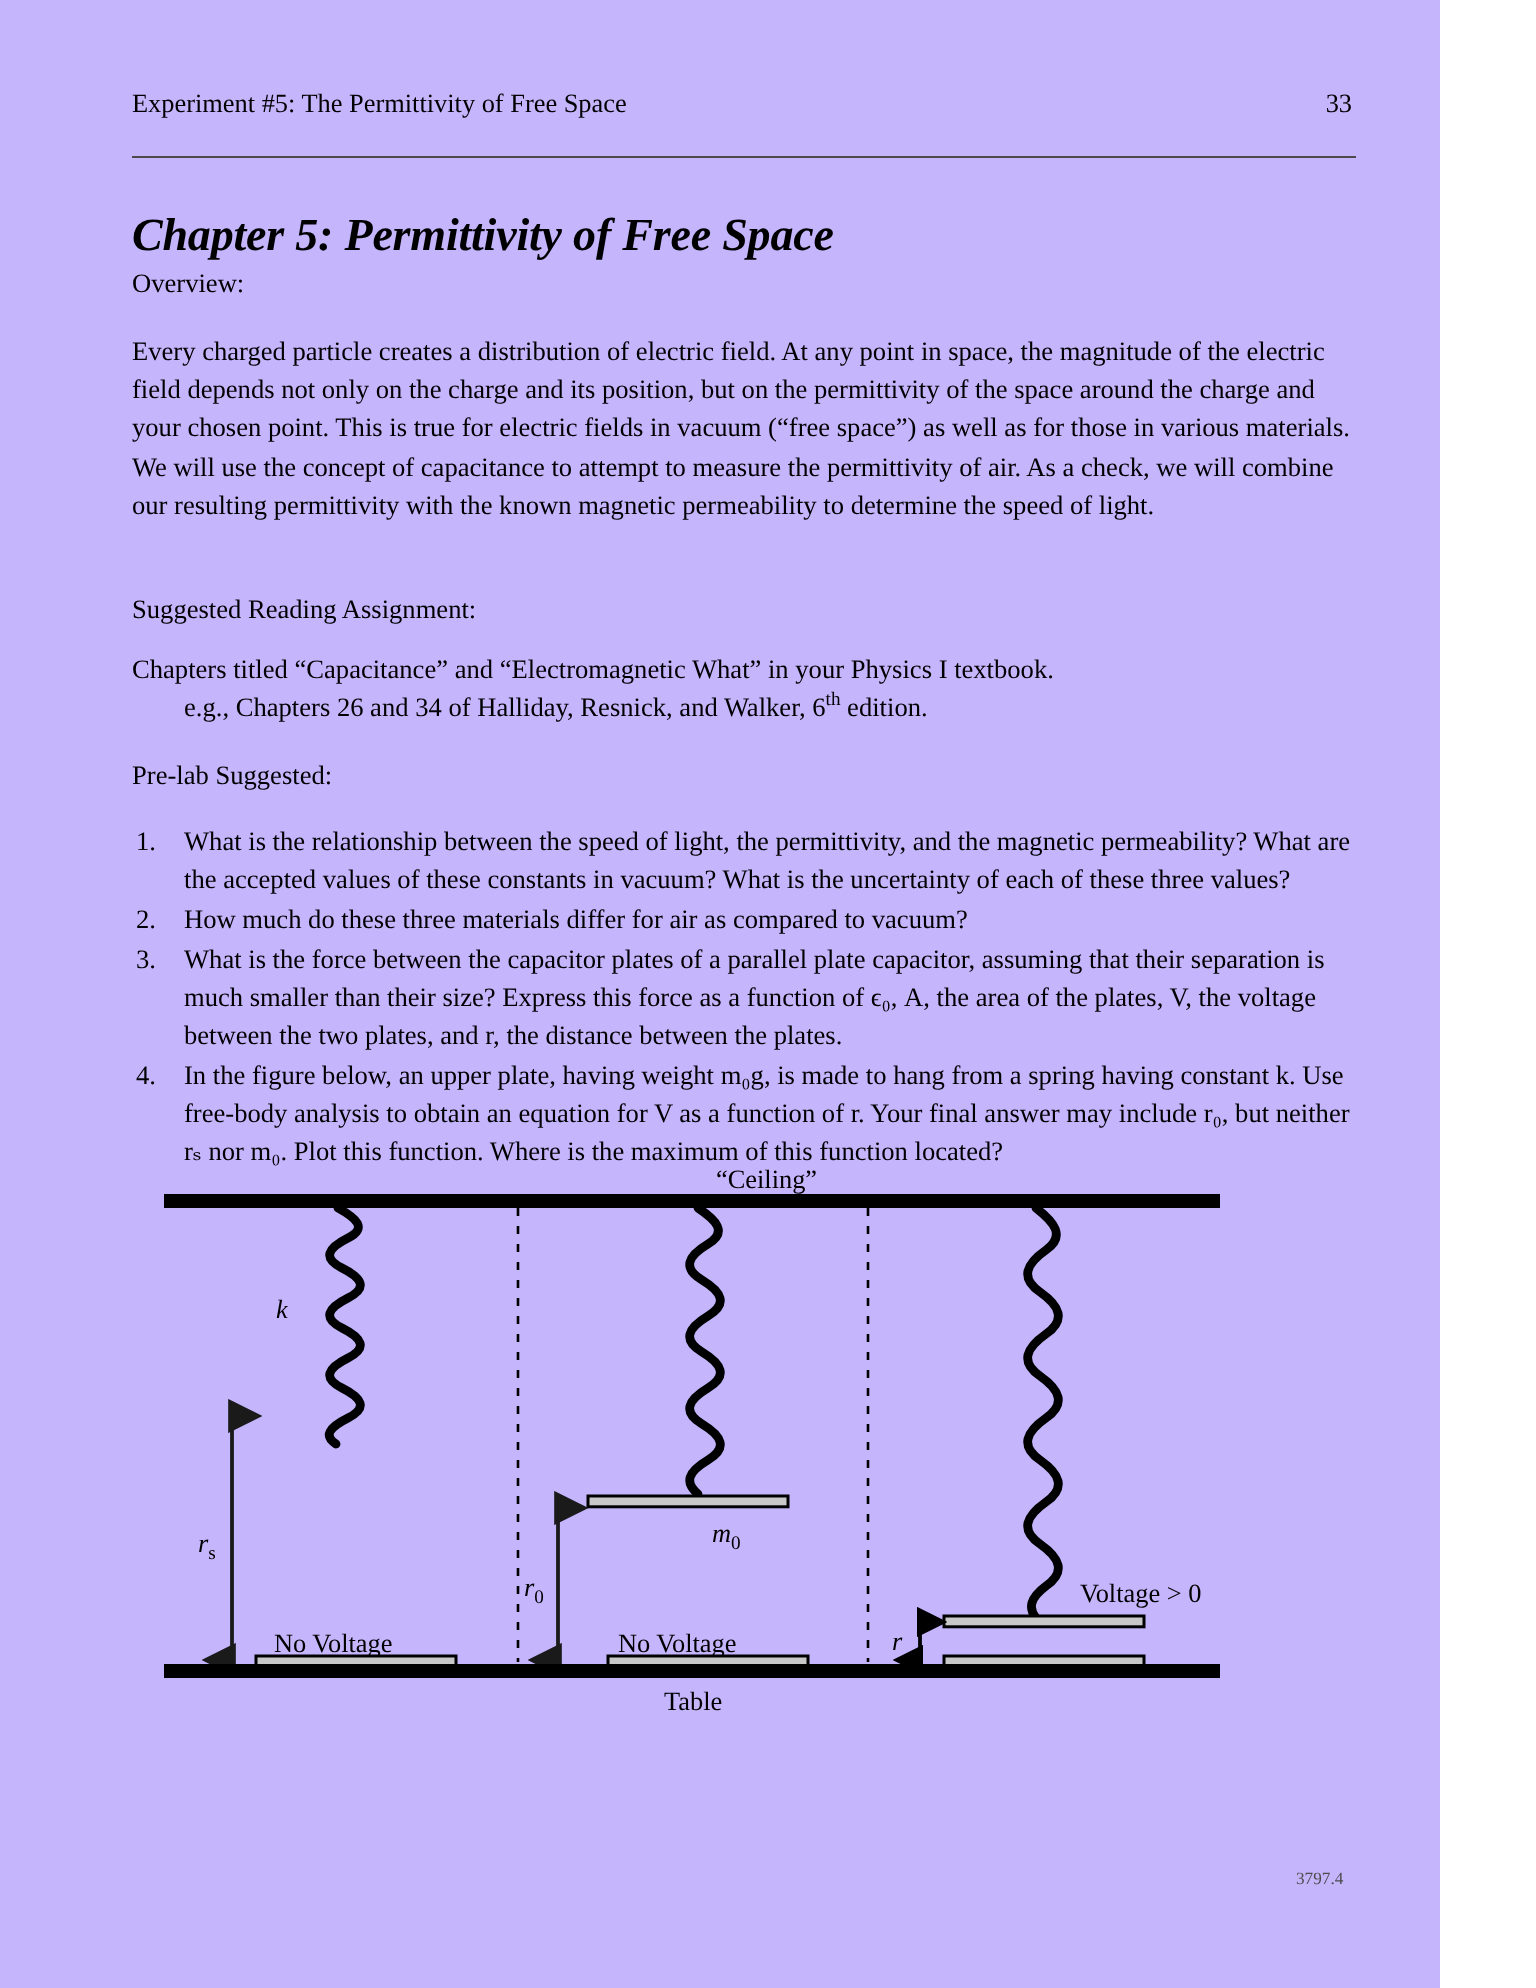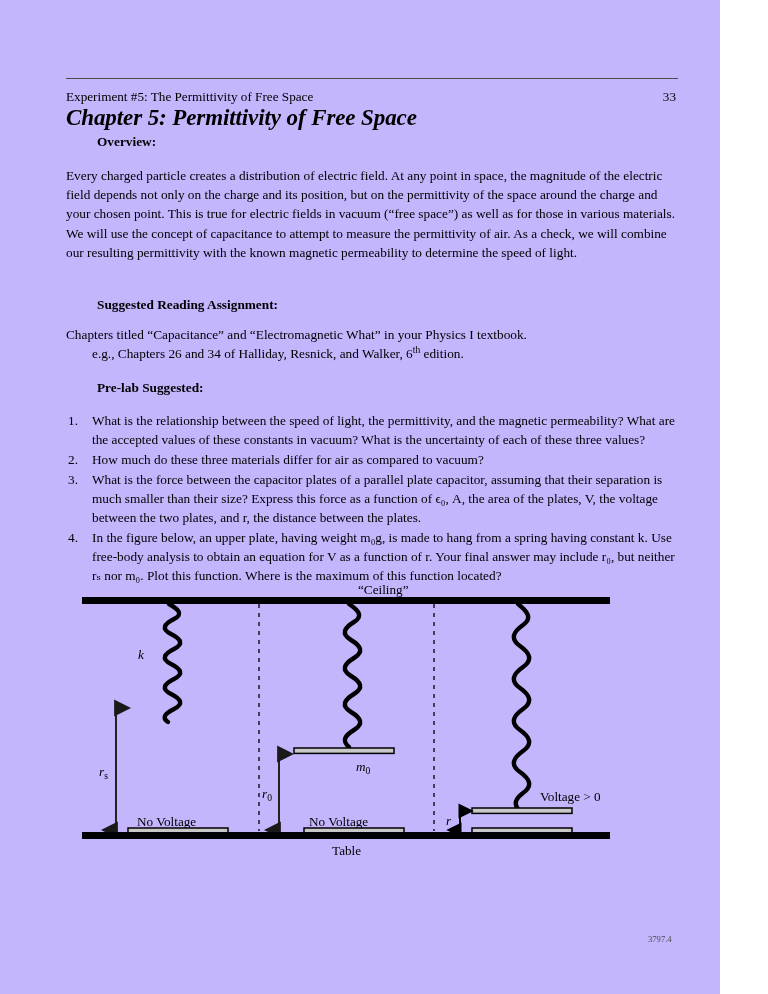--- a/index.html
+++ b/index.html
@@ -26,21 +26,21 @@
     position: absolute;
     left: 66px;
     top: 44px;
     width: 610px;
     display: flex;
     justify-content: space-between;
     align-items: baseline;
     font-size: 13.2px;
     line-height: 1.25;
   }
-  .running-head .page-no { font-size: 13.2px; margin-top: 45px; }
+  .running-head .page-no { font-size: 13.2px; }
   .head-rule {
     position: absolute;
     left: 66px;
     top: 78px;
     width: 612px;
     height: 1px;
     background: #4a4a4a;
   }
 
   
@@ -54,21 +54,21 @@
     font-style: italic;
   }
   .blk {
     position: absolute;
     left: 66px;
     width: 610px;
     font-size: 13.3px;
     line-height: 19.2px;
     text-align: left;
   }
-  .lbl-bold { font-weight: bold; margin-left: 31px; }
+  .lbl-bold { font-weight: normal; }
 
   #overview-label { top: 132px; }
   #overview-text  { top: 166px; width: 612px; }
   #reading-label  { top: 295px; }
   #reading-text   { top: 325px; width: 612px; }
   .reading-sub    { display: block; padding-left: 26px; }
   #prelab-label   { top: 378px; }
 
   
   .qlist {

